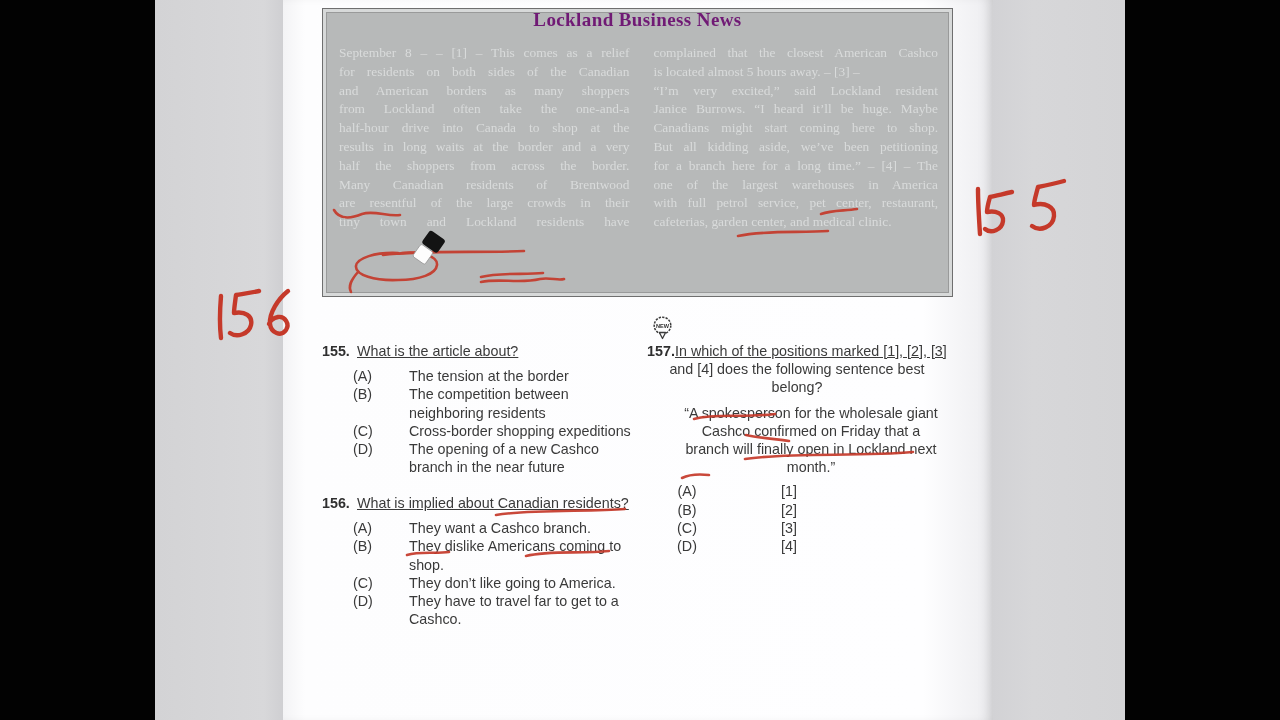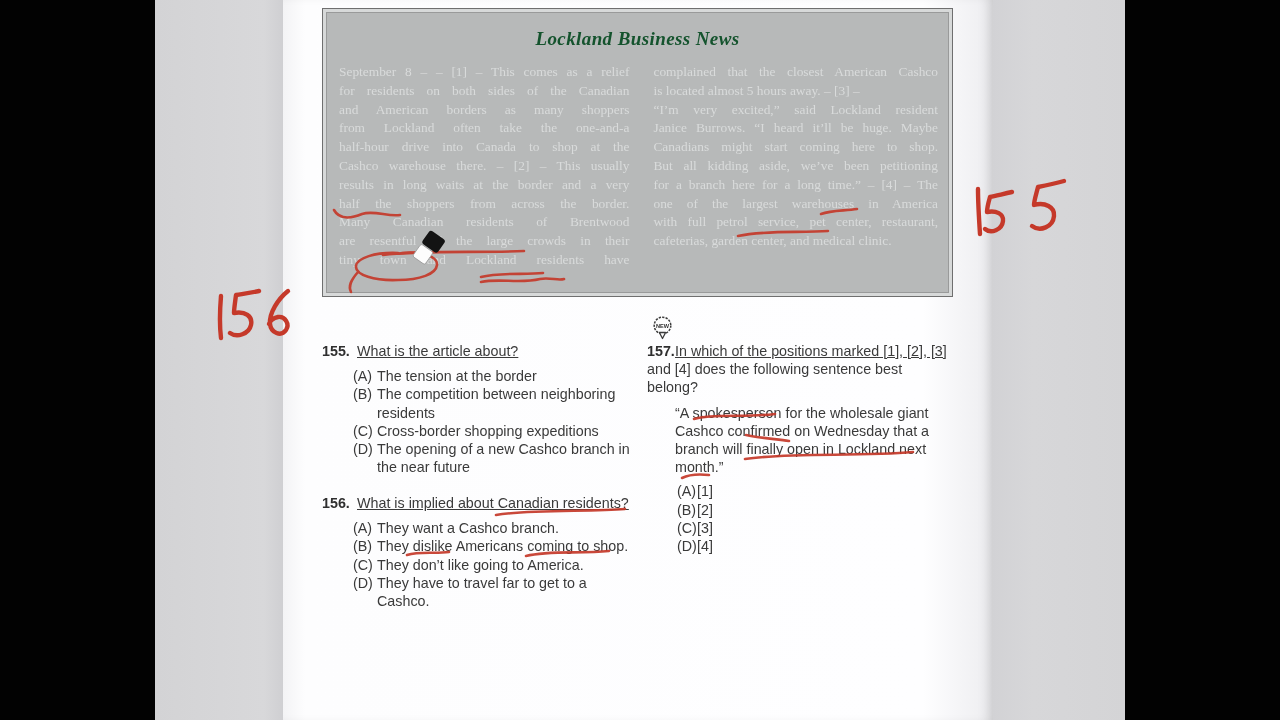--- a/index.html
+++ b/index.html
@@ -12,39 +12,39 @@
   .gutter.left{left:155px;width:128px;background:linear-gradient(90deg,#d3d3d5,#d8d8da 85%,#cfcfd2);}
   .gutter.right{left:993px;width:132px;background:linear-gradient(90deg,#d2d2d5,#d7d7d9 30%,#d4d4d6);}
   .book-page{position:absolute;left:283px;top:0;width:710px;height:720px;
              background:linear-gradient(90deg,#f3f3f5 0px,#fdfdfe 22px,#fefeff 640px,#ededf0 709px);
              box-shadow:inset -10px 0 14px -9px rgba(0,0,0,.22);}
   
   .article-box{position:absolute;left:39px;top:8px;width:629px;height:287px;
                background:#b7b9b9;border:1.5px solid #6f6f6f;
                box-shadow:inset 0 0 0 3px rgba(222,224,224,.9), inset 0 0 0 4px rgba(130,130,130,.55);
                font-family:"Liberation Serif",serif;}
-  .article-title{margin-top:19px;text-align:center;font-size:19px;font-weight:bold;
-                 letter-spacing:.4px;color:#14532d;font-style:italic;}
+  .article-title{text-align:center;font-size:19px;font-weight:bold;
+                 letter-spacing:.4px;color:#701a75;}
   .article-cols{display:flex;margin:13px 14px 0 16px;gap:8px;}
   .acol{color:#d9dbdb;font-size:13.4px;line-height:18.8px;}
   .acol.left{width:297px;}
   .acol.right{width:291px;margin-left:16px;}
   .aline{white-space:nowrap;text-align:justify;text-align-last:justify;}
   .aline.no-just{text-align:left;text-align-last:left;}
   
   .question{position:absolute;color:#3a3a3a;font-size:14.3px;line-height:18.2px;}
   .q-head{display:flex;white-space:nowrap;}
   .q-num{font-weight:bold;color:#2f2f2f;width:35px;flex:none;}
   .q-num.narrow{width:28px;}
   .q-text{white-space:nowrap;text-decoration:underline;}
   .q-lines{}
   .options{margin-top:7px;margin-left:31px;}
   .option{display:flex;}
   .opt-label{width:24px;flex:none;}
-  .opt-text{width:270px;}
+  .opt-text{width:270px;margin-left:32px;}
   .opt-text.short{width:120px;}
   .quote{margin:7px 0 0 28px;}
   .new-badge{position:absolute;left:4px;top:-27px;}
   
   .ink-overlay{position:absolute;left:0;top:0;width:1280px;height:720px;pointer-events:none;}
 </style>
 </head>
 <body>
 
 <div class="stage">
@@ -58,21 +58,20 @@
 
     <div class="article-box">
       <div class="article-title">Lockland Business News</div>
       <div class="article-cols">
         <div class="acol left">
           <div class="aline">September 8 – – [1] – This comes as a relief</div>
           <div class="aline">for residents on both sides of the Canadian</div>
           <div class="aline">and American borders as many shoppers</div>
           <div class="aline">from Lockland often take the one-and-a</div>
           <div class="aline">half-hour drive into Canada to shop at the</div>
-          <div class="aline">Cashco warehouse there. – [2] – This usually</div>
           <div class="aline">results in long waits at the border and a very</div>
           <div class="aline">half the shoppers from across the border.</div>
           <div class="aline">Many Canadian residents of Brentwood</div>
           <div class="aline">are resentful of the large crowds in their</div>
           <div class="aline">tiny town and Lockland residents have</div>
         </div>
         <div class="acol right">
           <div class="aline">complained that the closest American Cashco</div>
           <div class="aline no-just">is located almost 5 hours away. – [3] –</div>
           <div class="aline">“I’m very excited,” said Lockland resident</div>
@@ -130,37 +129,37 @@
           <span class="opt-label">(C)</span>
           <span class="opt-text">They don’t like going to America.</span>
         </div>
         <div class="option">
           <span class="opt-label">(D)</span>
           <span class="opt-text">They have to travel far to get to a Cashco.</span>
         </div>
       </div>
     </div>
 
-    <div class="question" style="left:364px;top:342px;width:300px;">
+    <div class="question" style="left:364px;top:342px;width:300px;text-align:center;">
       <svg class="new-badge" width="23" height="27" viewBox="0 0 23 27">
         <circle cx="11.5" cy="10.5" r="8.3" fill="#fdfdfd" stroke="#3c3c3c" stroke-width="1.5" stroke-dasharray="2.3 1.2"></circle>
         <path d="M8.4 17.5 L11.5 23.5 L14.6 17.5 Z" fill="#fdfdfd" stroke="#3c3c3c" stroke-width="1.3" stroke-linejoin="round"></path>
         <text x="11.5" y="12.6" font-size="5.6" font-weight="bold" text-anchor="middle" fill="#2f2f2f" font-family="Liberation Sans, sans-serif">NEW</text>
       </svg>
       <div class="q-head">
         <span class="q-num narrow">157.</span>
         <span class="q-text">In which of the positions marked [1], [2], [3]</span>
       </div>
       <div class="q-lines">
         <div>and [4] does the following sentence best</div>
         <div>belong?</div>
       </div>
       <div class="quote">
         <div>“A spokesperson for the wholesale giant</div>
-        <div>Cashco confirmed on Wednesday that a</div>
+        <div>Cashco confirmed on Friday that a</div>
         <div>branch will finally open in Lockland next</div>
         <div>month.”</div>
       </div>
       <div class="options" style="margin-top:6px;margin-left:30px;">
         <div class="option">
           <span class="opt-label" style="width:20px">(A)</span>
           <span class="opt-text short">[1]</span>
         </div>
         <div class="option">
           <span class="opt-label" style="width:20px">(B)</span>

